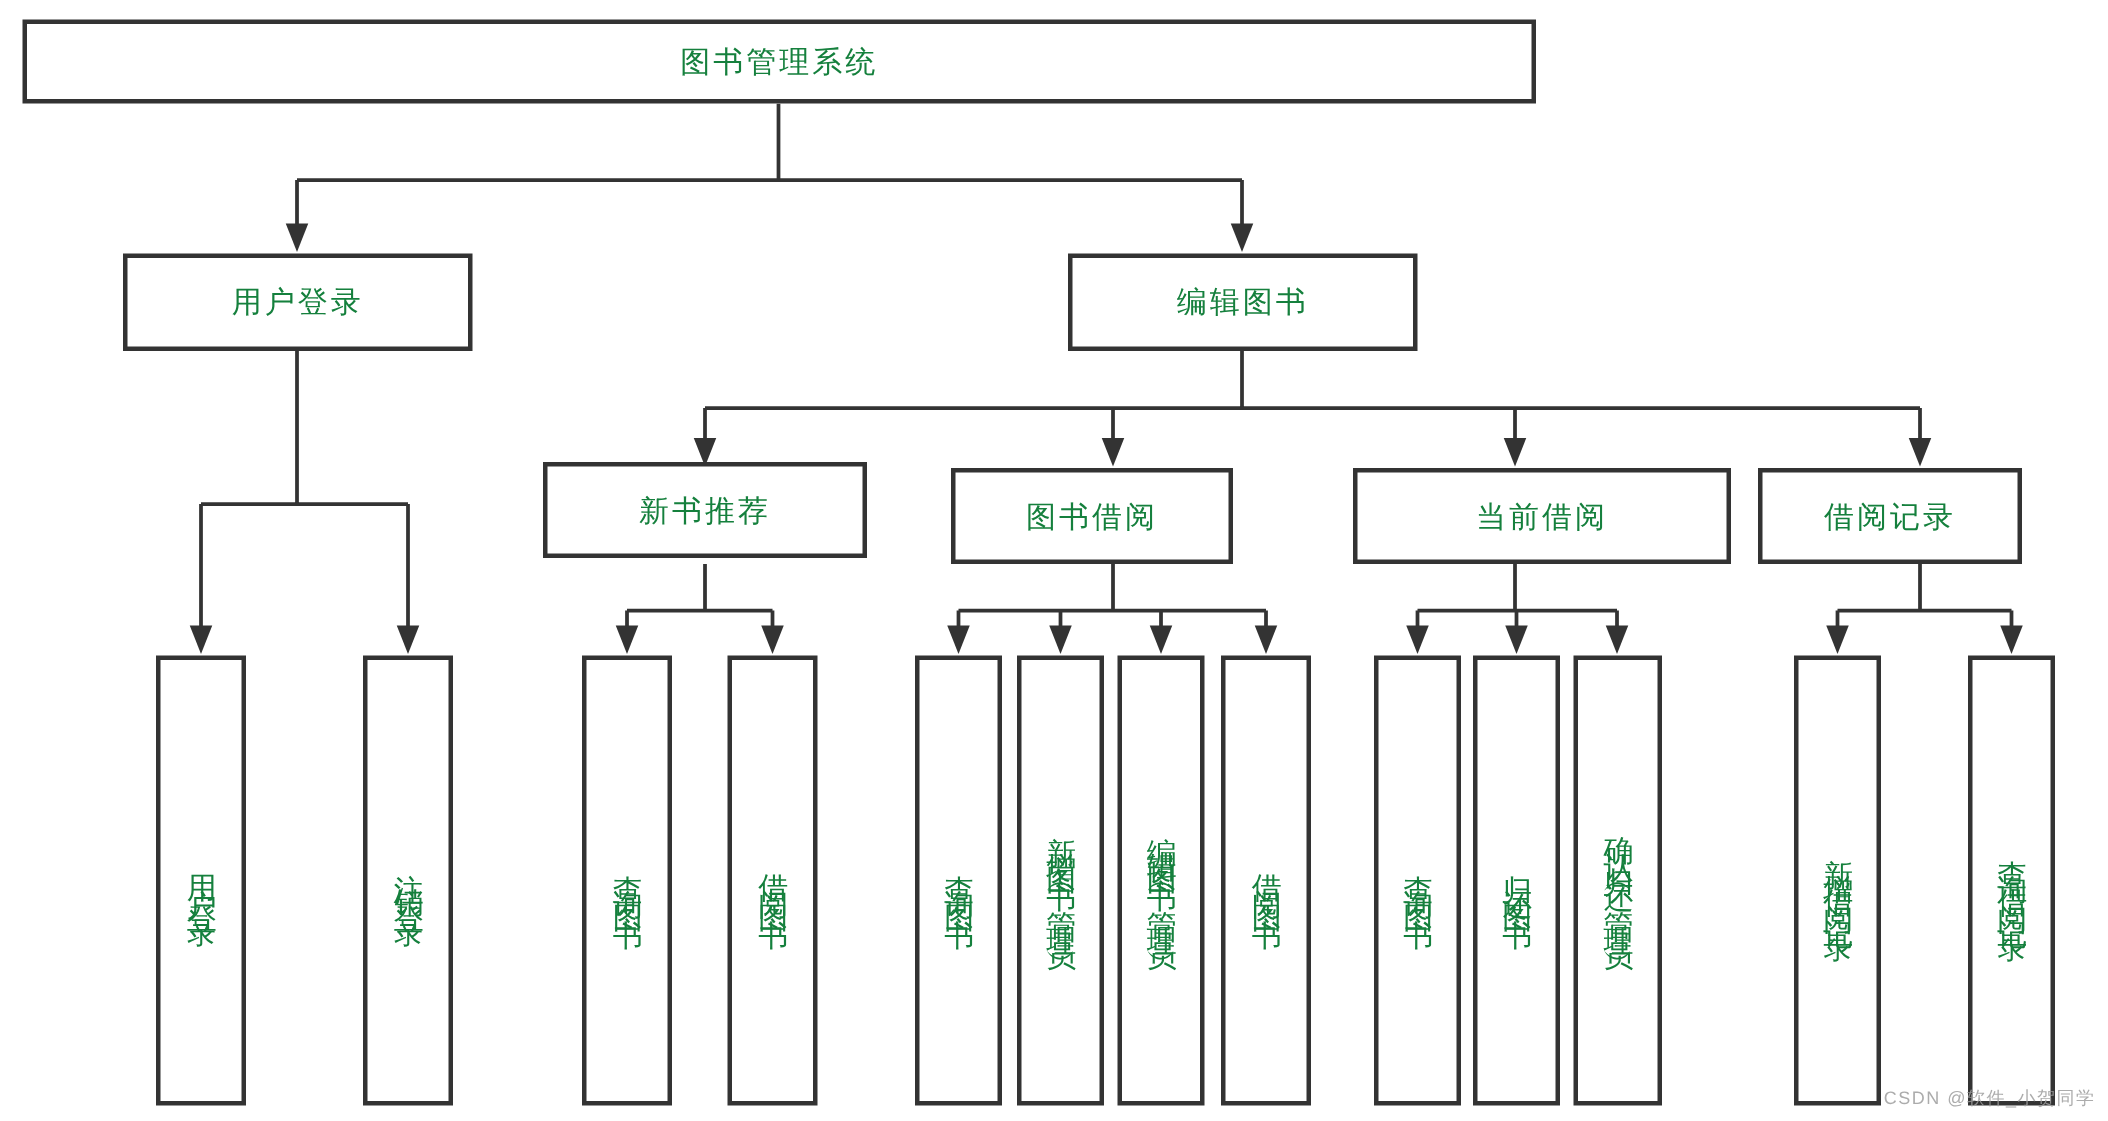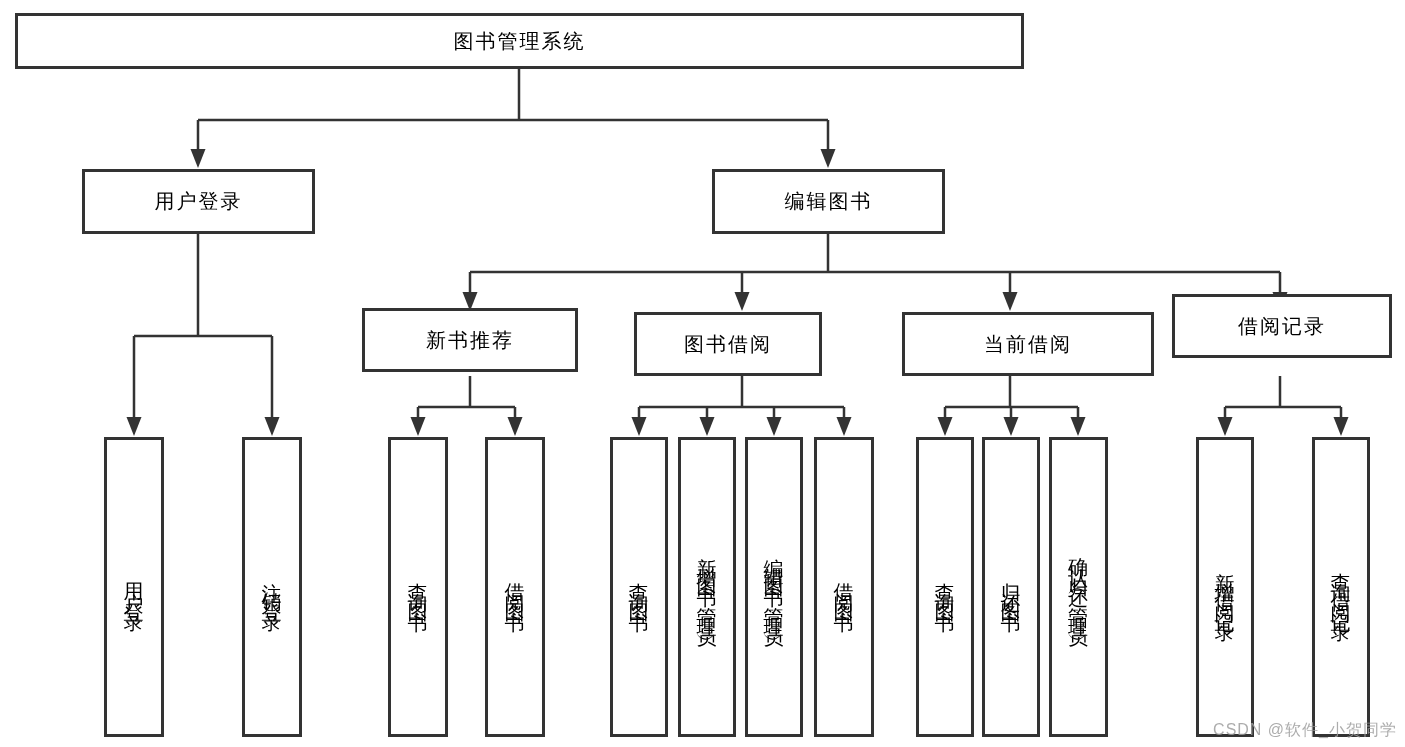--- a/index.html
+++ b/index.html
@@ -12,42 +12,42 @@
   }
   .wires{position:absolute;left:0;top:0;z-index:1;}
   .node{
     position:absolute;
     box-sizing:border-box;
     border:3px solid #333333;
     background:#ffffff;
     display:flex;
     align-items:center;
     justify-content:center;
-    color:#000000;
+    color:#15803d;
     z-index:2;
   }
   .node.h span{
     font-size:20px;
     letter-spacing:2px;
     white-space:nowrap;
   }
   .node.v span{
     writing-mode:vertical-rl;
     text-orientation:mixed;
     font-size:20px;
     letter-spacing:10px;
     line-height:1;
     white-space:nowrap;
   }
   .watermark{
     position:absolute;
     right:8px;
     bottom:6px;
     z-index:5;
-    font-size:16px;
+    font-size:12px;
     color:rgba(158,158,158,0.85);
     letter-spacing:1px;
     white-space:nowrap;
   }
 </style>
 </head>
 <body>
 
 <div class="stage">
 
@@ -97,21 +97,21 @@
 
   <div class="node h" style="left:362px;top:308px;width:216px;height:64px">
     <span>新书推荐</span>
   </div>
   <div class="node h" style="left:634px;top:312px;width:188px;height:64px">
     <span>图书借阅</span>
   </div>
   <div class="node h" style="left:902px;top:312px;width:252px;height:64px">
     <span>当前借阅</span>
   </div>
-  <div class="node h" style="left:1172px;top:294px;width:220px;height:64px">
+  <div class="node h" style="left:1172px;top:312px;width:176px;height:64px">
     <span>借阅记录</span>
   </div>
 
   <div class="node v" style="left:104px;top:437px;width:60px;height:300px">
     <span>用户登录</span>
   </div>
   <div class="node v" style="left:242px;top:437px;width:60px;height:300px">
     <span>注销登录</span>
   </div>
 

